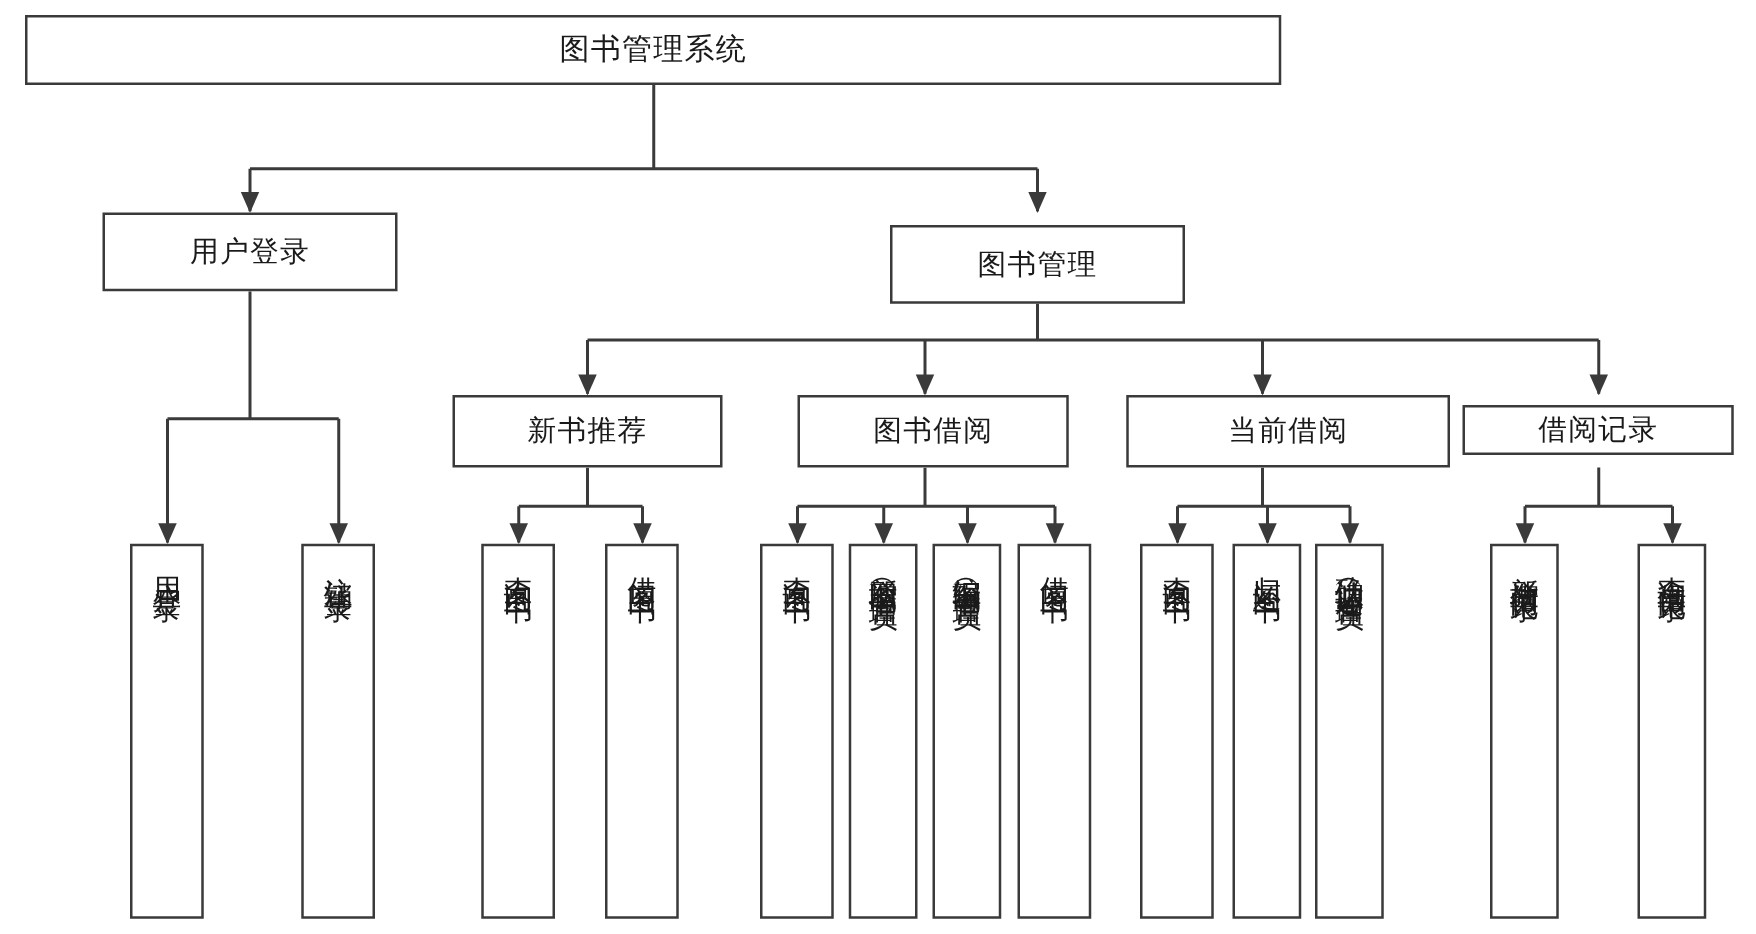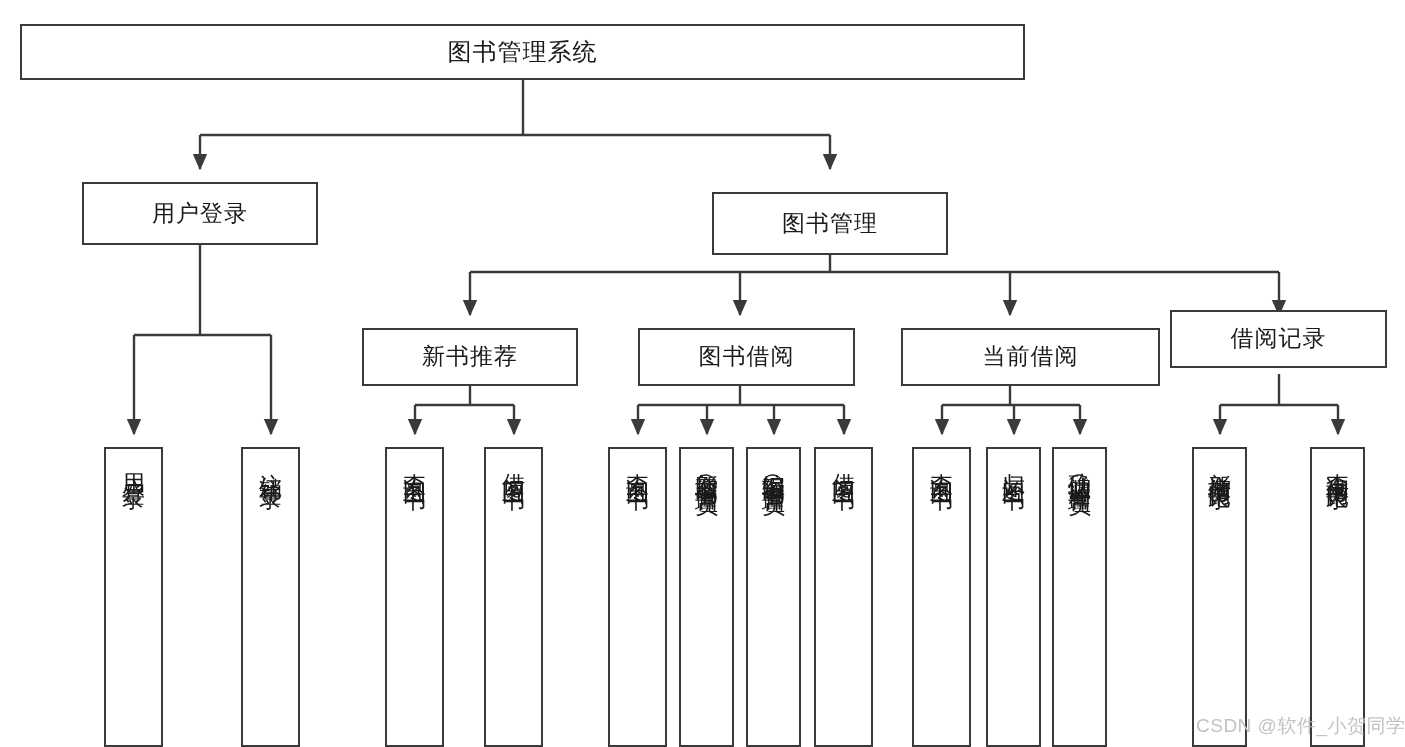--- a/index.html
+++ b/index.html
@@ -29,21 +29,20 @@
   .node {
     position: absolute;
     box-sizing: border-box;
     background: #ffffff;
     border: 2px solid #3a3a3a;
     display: flex;
     align-items: center;
     justify-content: center;
     color: #1a1a1a;
     z-index: 3;
-    margin-top: 12px;
   }
   .node-label {
     display: block;
     text-align: center;
     white-space: pre-line;
     line-height: 1.18;
   }
   
   .node.horiz .node-label {
     font-size: 23px;
@@ -139,21 +138,21 @@
       </div>
       <div class="node horiz" id="node-new-book-rec" style="left: 362px; top: 316px; width: 216px; height: 58px;">
         <span class="node-label">新书推荐</span>
       </div>
       <div class="node horiz" id="node-book-borrow" style="left: 638px; top: 316px; width: 217px; height: 58px;">
         <span class="node-label">图书借阅</span>
       </div>
       <div class="node horiz" id="node-current-borrow" style="left: 901px; top: 316px; width: 259px; height: 58px;">
         <span class="node-label">当前借阅</span>
       </div>
-      <div class="node horiz" id="node-borrow-record" style="left: 1170px; top: 298px; width: 217px; height: 58px;">
+      <div class="node horiz" id="node-borrow-record" style="left: 1170px; top: 324px; width: 217px; height: 40px;">
         <span class="node-label">借阅记录</span>
       </div>
       <div class="node vert" id="node-leaf-user-login" style="left: 104px; top: 435px; width: 59px; height: 300px;">
         <span class="node-label">用户登录</span>
       </div>
       <div class="node vert" id="node-leaf-user-logout" style="left: 241px; top: 435px; width: 59px; height: 300px;">
         <span class="node-label">注销登录</span>
       </div>
       <div class="node vert" id="node-leaf-rec-query" style="left: 385px; top: 435px; width: 59px; height: 300px;">
         <span class="node-label">查询图书</span>
@@ -183,15 +182,14 @@
         <span class="node-label">确认归还（管理员）</span>
       </div>
       <div class="node vert tall" id="node-leaf-rec-add" style="left: 1192px; top: 435px; width: 55px; height: 300px;">
         <span class="node-label">新增借阅记录</span>
       </div>
       <div class="node vert tall" id="node-leaf-rec-query2" style="left: 1310px; top: 435px; width: 55px; height: 300px;">
         <span class="node-label">查询借阅记录</span>
       </div>
     </div>
 
-  <div class="watermark" style="left:1196px; top:713px;">CSDN @软件_小贺同学</div>
 
 </div>
 
 </body></html>

